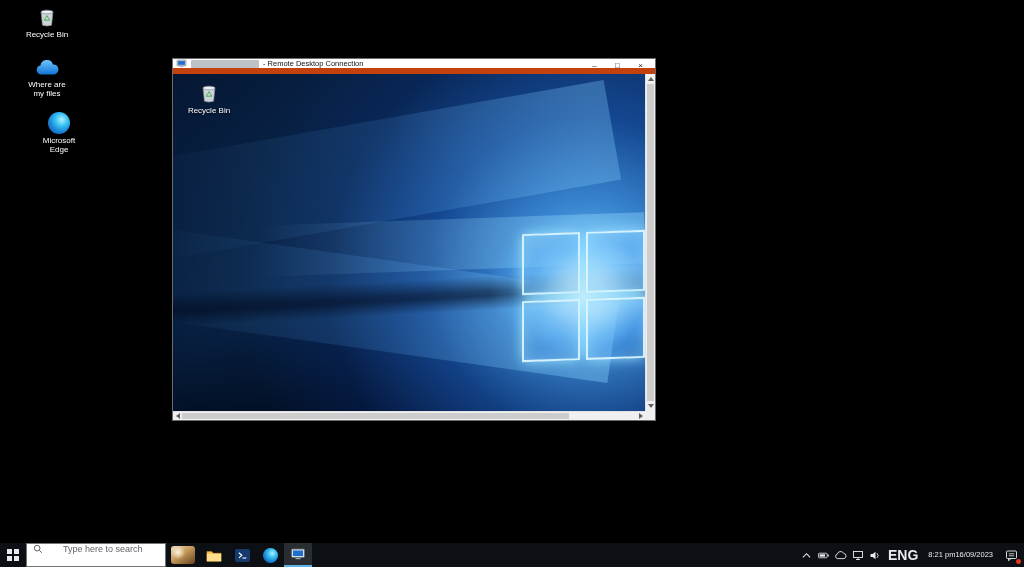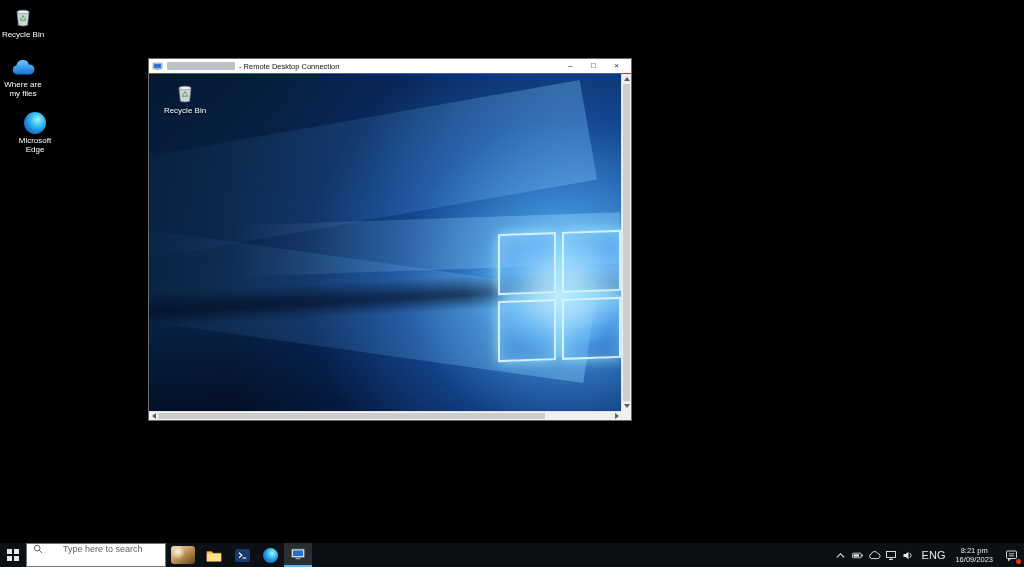--- a/index.html
+++ b/index.html
@@ -8,21 +8,21 @@
 
   
   .desktop-icon{position:absolute;width:46px;display:flex;flex-direction:column;align-items:center;gap:2px;cursor:default;}
   .desktop-icon .dlabel{color:#fff;font-size:8px;line-height:1.15;text-align:center;text-shadow:0 1px 2px #000,0 0 2px #000;}
   .edge-ball{display:inline-block;width:22px;height:22px;border-radius:50%;
     background:radial-gradient(circle at 62% 35%,#aeefff 0%,#35c1f1 32%,#1b7fd4 62%,#0c59a4 100%);}
   .edge-ball.small{width:15px;height:15px;}
 
   
   .rdp-window{position:absolute;left:148px;top:58px;width:484px;height:363px;background:#f0f0f0;border:1px solid #6b6b6b;}
-  .rdp-titlebar{height:15px;background:#fff;border-bottom:1px solid #c2410c;display:flex;align-items:center;padding:0 3px;gap:4px;}
+  .rdp-titlebar{height:15px;background:#fff;border-bottom:6px solid #c2410c;display:flex;align-items:center;padding:0 3px;gap:4px;}
   .redacted{width:68px;height:8px;background:#bcc2c8;border-radius:1px;}
   .rdp-title{font-size:7.5px;color:#111;white-space:nowrap;flex:1;}
   .win-controls{display:flex;height:100%;}
   .win-controls button{width:23px;height:100%;border:none;background:transparent;font-size:8px;color:#222;line-height:14px;cursor:pointer;}
   .rdp-body{position:absolute;top:15px;left:0;right:0;bottom:0;background:#f0f0f0;}
 
   
   .remote-screen{position:absolute;left:0;top:0;right:10px;bottom:9px;overflow:hidden;background-color:#030f26;
     background:
       radial-gradient(95% 130% at 88% 60%, rgba(140,215,255,.95) 0%, rgba(70,160,245,.8) 16%, rgba(30,100,205,.55) 36%, rgba(10,45,120,.3) 58%, rgba(3,15,45,0) 78%),
@@ -77,28 +77,28 @@
   .search-box{width:140px;height:100%;background:#fff;border:1px solid #70757a;display:flex;align-items:flex-start;gap:20px;padding:0 6px;}
   .search-box input{flex:1;min-width:0;border:none;outline:none;background:transparent;font-size:9px;color:#202124;font-family:"Liberation Sans",sans-serif;}
   .search-box input::placeholder{color:#5f6368;}
   .highlight-art{width:24px;height:18px;border-radius:3px;
     background:
       radial-gradient(circle at 30% 35%, rgba(255,245,225,.95) 0%, rgba(255,245,225,0) 35%),
       linear-gradient(145deg,#e9d6ae 5%,#c59a5a 45%,#6f4a22 95%);}
   .ps-icon-box{width:15px;height:13px;background:#16396e;border-radius:2px;display:flex;align-items:center;justify-content:center;}
   .tb-spacer{flex:1;}
   .tray-btn{min-width:17px;}
-  .lang{font-size:11px;padding:0 5px;}
-  .clock{display:flex;flex-direction:column;align-items:center;justify-content:center;font-size:7.5px;line-height:1.25;padding:8px 5px;}
+  .lang{font-size:14px;padding:0 5px;font-weight:bold;}
+  .clock{display:flex;flex-direction:row;align-items:center;justify-content:center;font-size:7.5px;line-height:1.25;padding:8px 5px;}
   .badge{position:absolute;right:3px;bottom:3px;width:5px;height:5px;border-radius:50%;background:#e8351f;}
 </style>
 </head>
 <body>
 
-<div style="position:absolute;inset:0;">
+<div style="position:absolute;inset:0;margin-left:24px;">
 
   <div class="desktop-icon" style="left:0;top:6px;">
     <svg width="22" height="22" viewBox="0 0 24 24">
       <path d="M5.5 6.5 L18.5 6.5 L17 21 Q12 22.8 7 21 Z" fill="#cdd3d8" stroke="#7e868d" stroke-width="0.7"></path>
       <ellipse cx="12" cy="6.5" rx="6.5" ry="2" fill="#eef1f3" stroke="#7e868d" stroke-width="0.7"></ellipse>
       <path d="M12 10.5 l3 5 h-6 Z" fill="none" stroke="#3fae49" stroke-width="1"></path>
     </svg>
     <span class="dlabel">Recycle Bin</span>
   </div>
 

